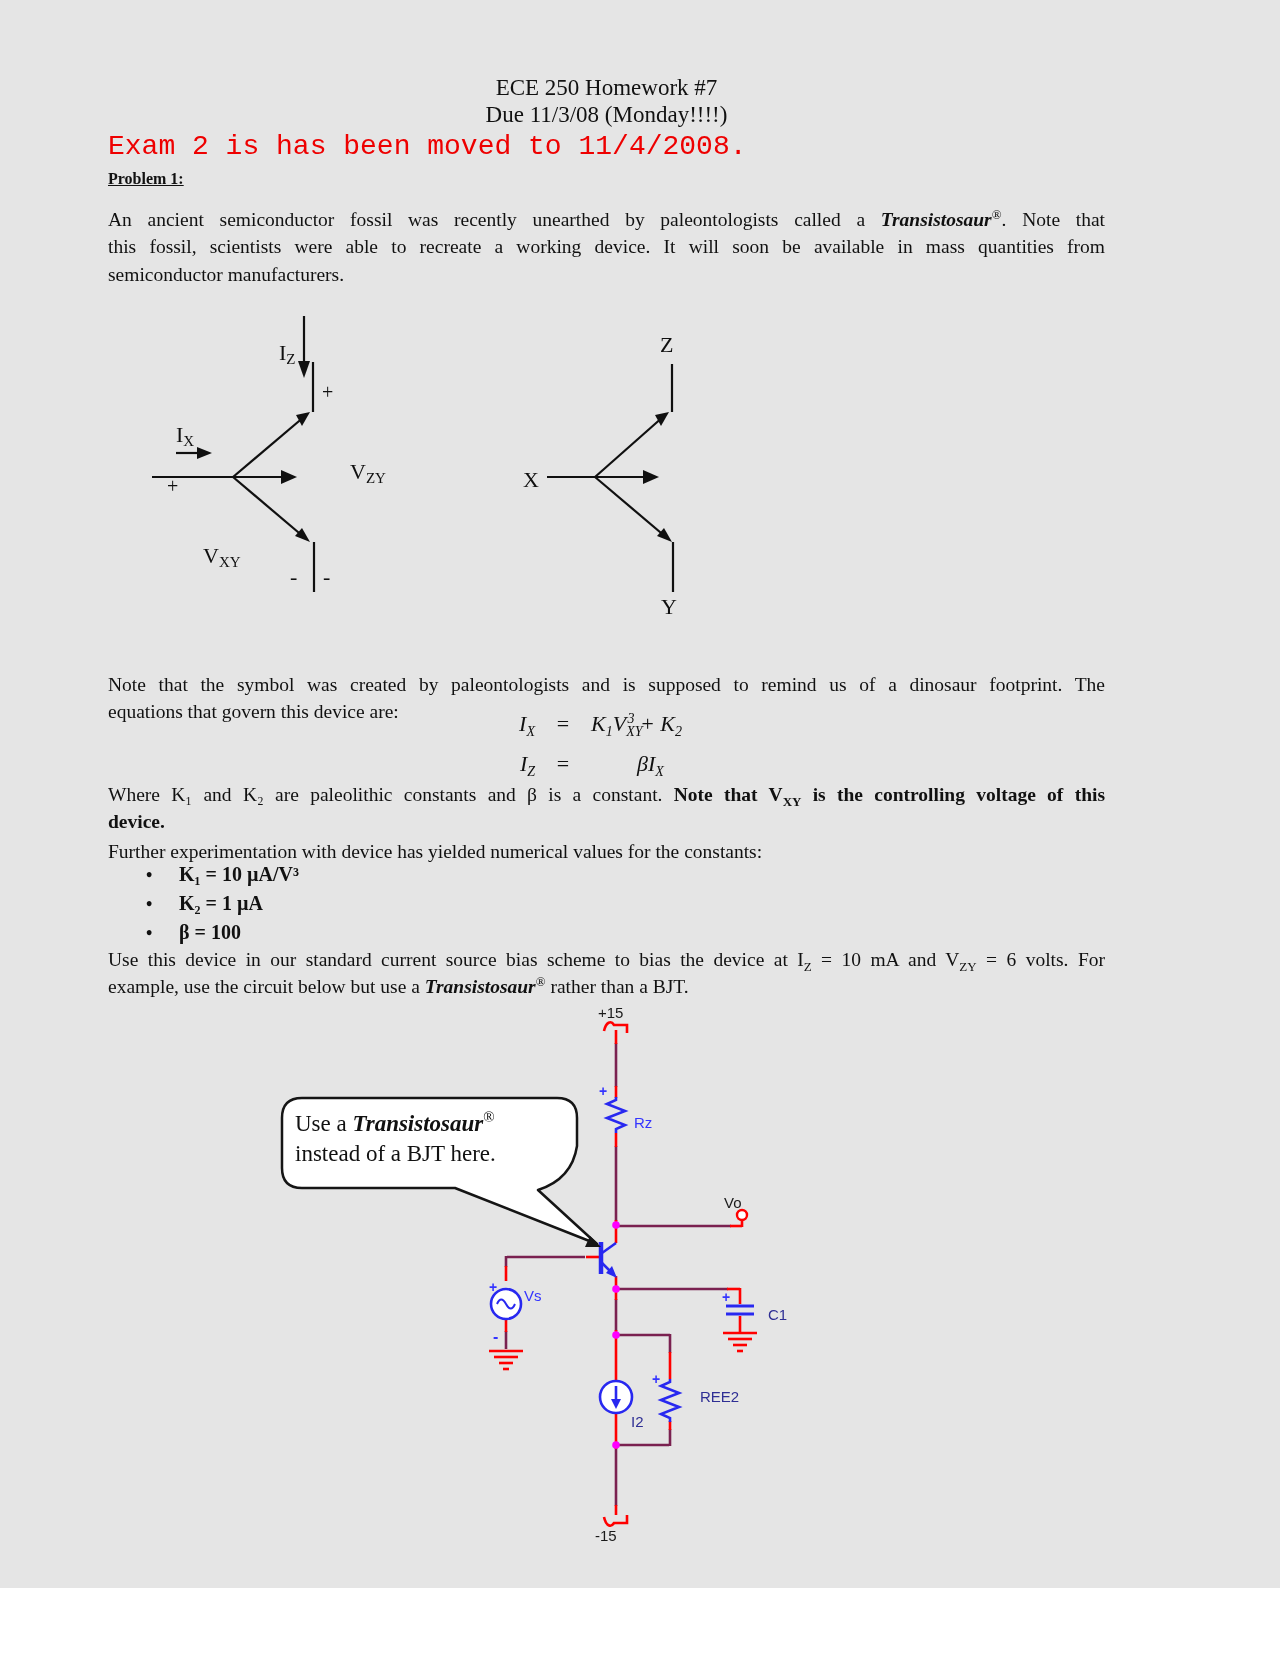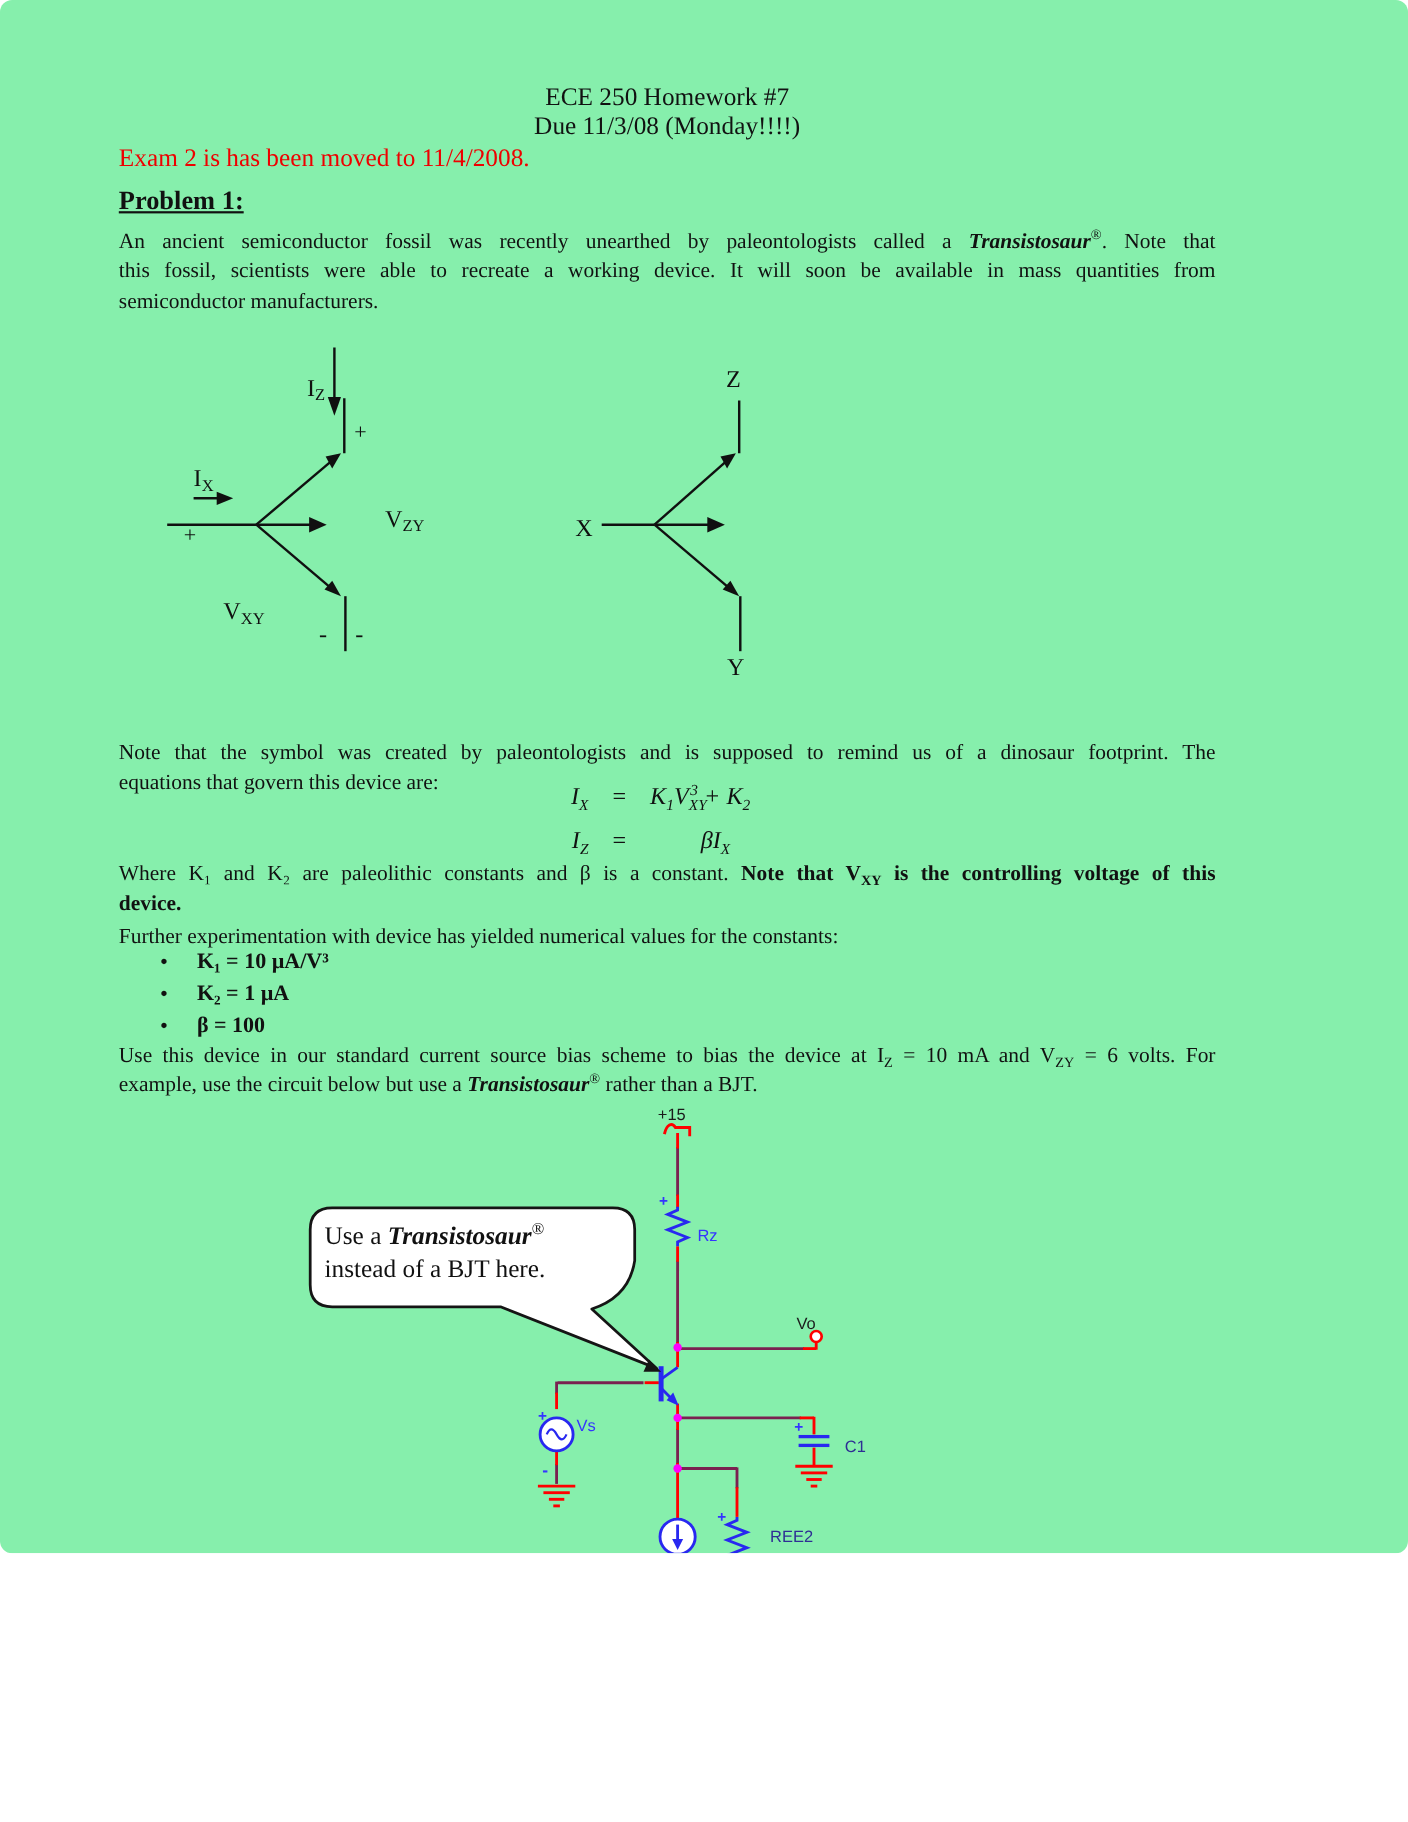--- a/index.html
+++ b/index.html
@@ -1,22 +1,22 @@
 <!DOCTYPE html>
 <html><head>
 <meta charset="utf-8">
 <style>
   html,body{margin:0;padding:0;background:#ffffff;}
-  .page{position:relative;width:1280px;height:1412px;background:#86efac;overflow:hidden;
-        font-family:"Liberation Serif","DejaVu Serif",serif;color:#111;border-radius:11px;}
+  .page{position:relative;width:1280px;height:1588px;background:#e5e5e5;overflow:hidden;
+        font-family:"Liberation Serif","DejaVu Serif",serif;color:#111;}
   .abs{position:absolute;}
   .col{left:108px;width:997px;}
   .doc-header{top:74px;text-align:center;font-size:23px;line-height:27px;}
-  .notice{top:131px;font-size:23px;color:#ee0000;}
-  .heading{top:170px;font-size:24px;font-weight:bold;text-decoration:underline;}
+  .notice{top:131px;font-size:28px;color:#ee0000;font-family:Liberation Mono, monospace;}
+  .heading{top:170px;font-size:16px;font-weight:bold;text-decoration:underline;}
   .body{font-size:19.5px;line-height:27.4px;}
   .jline{display:block;text-align:justify;text-align-last:justify;}
   .nline{display:block;}
   .bi{font-weight:bold;font-style:italic;}
   .b{font-weight:bold;}
   .reg{font-size:13px;vertical-align:super;line-height:0;}
   sub{font-size:13px;line-height:0;}
   .eq-block{top:704px;left:495px;}
   .eq-row{display:grid;grid-template-columns:40px 56px 240px;align-items:baseline;
           height:40px;line-height:40px;font-size:22px;font-style:italic;}

